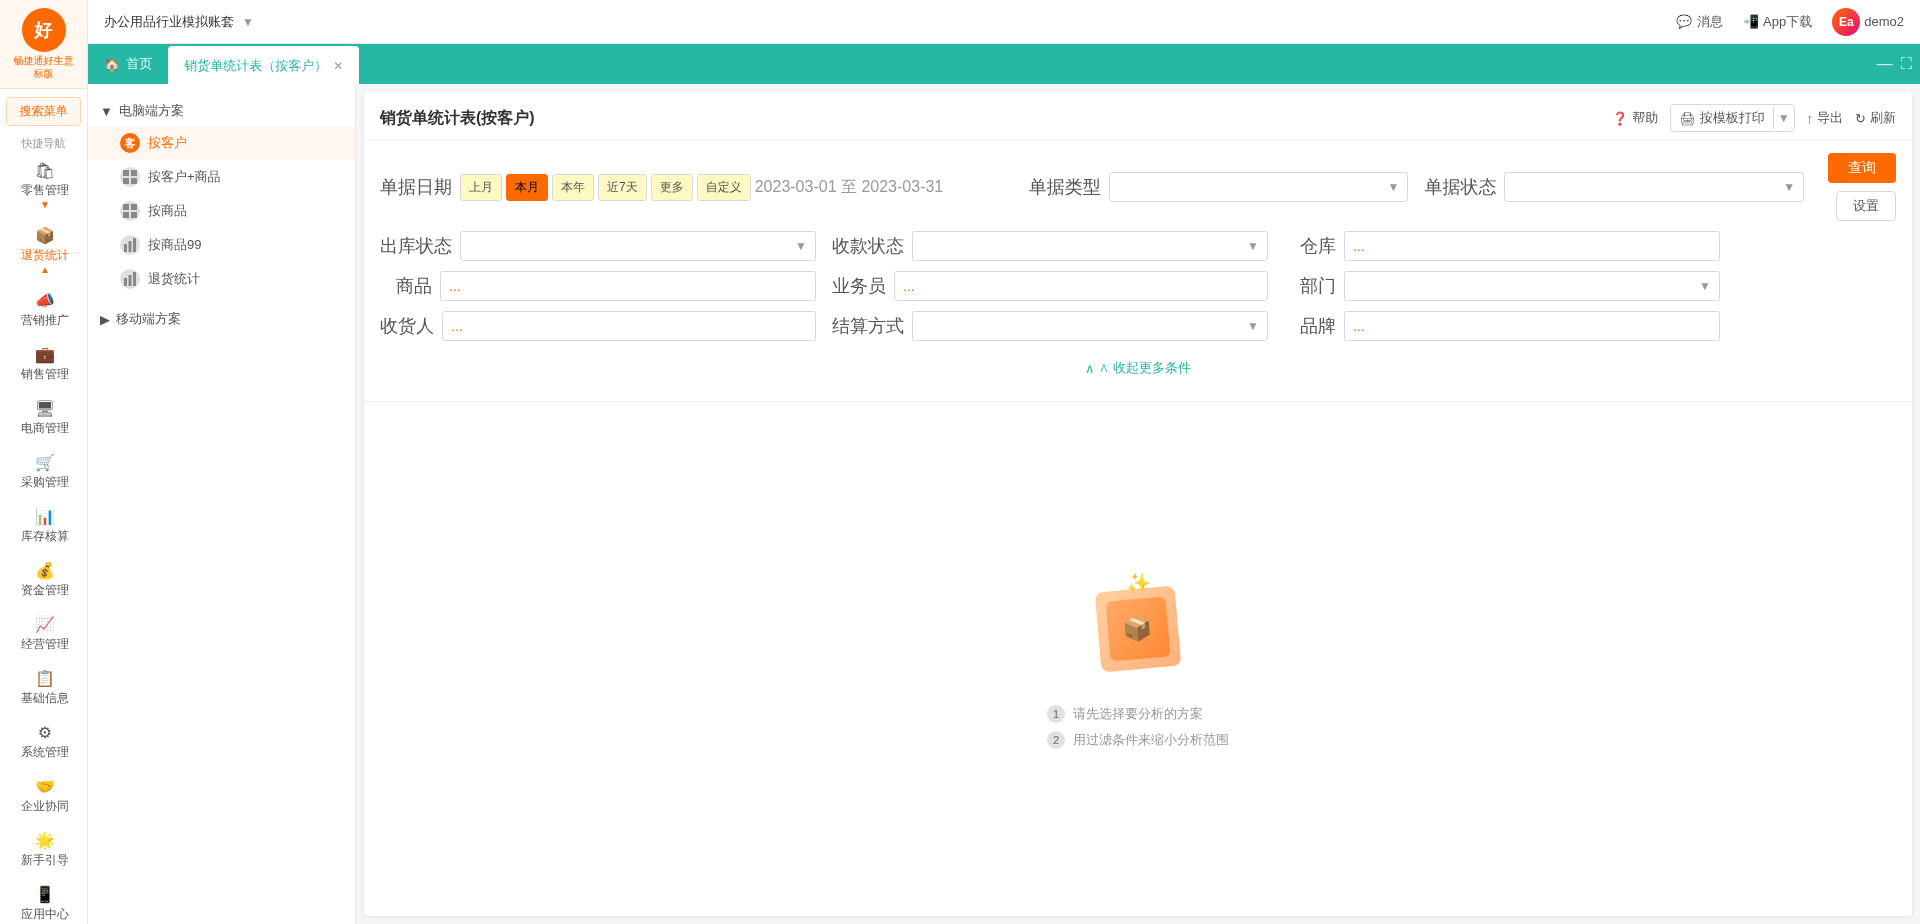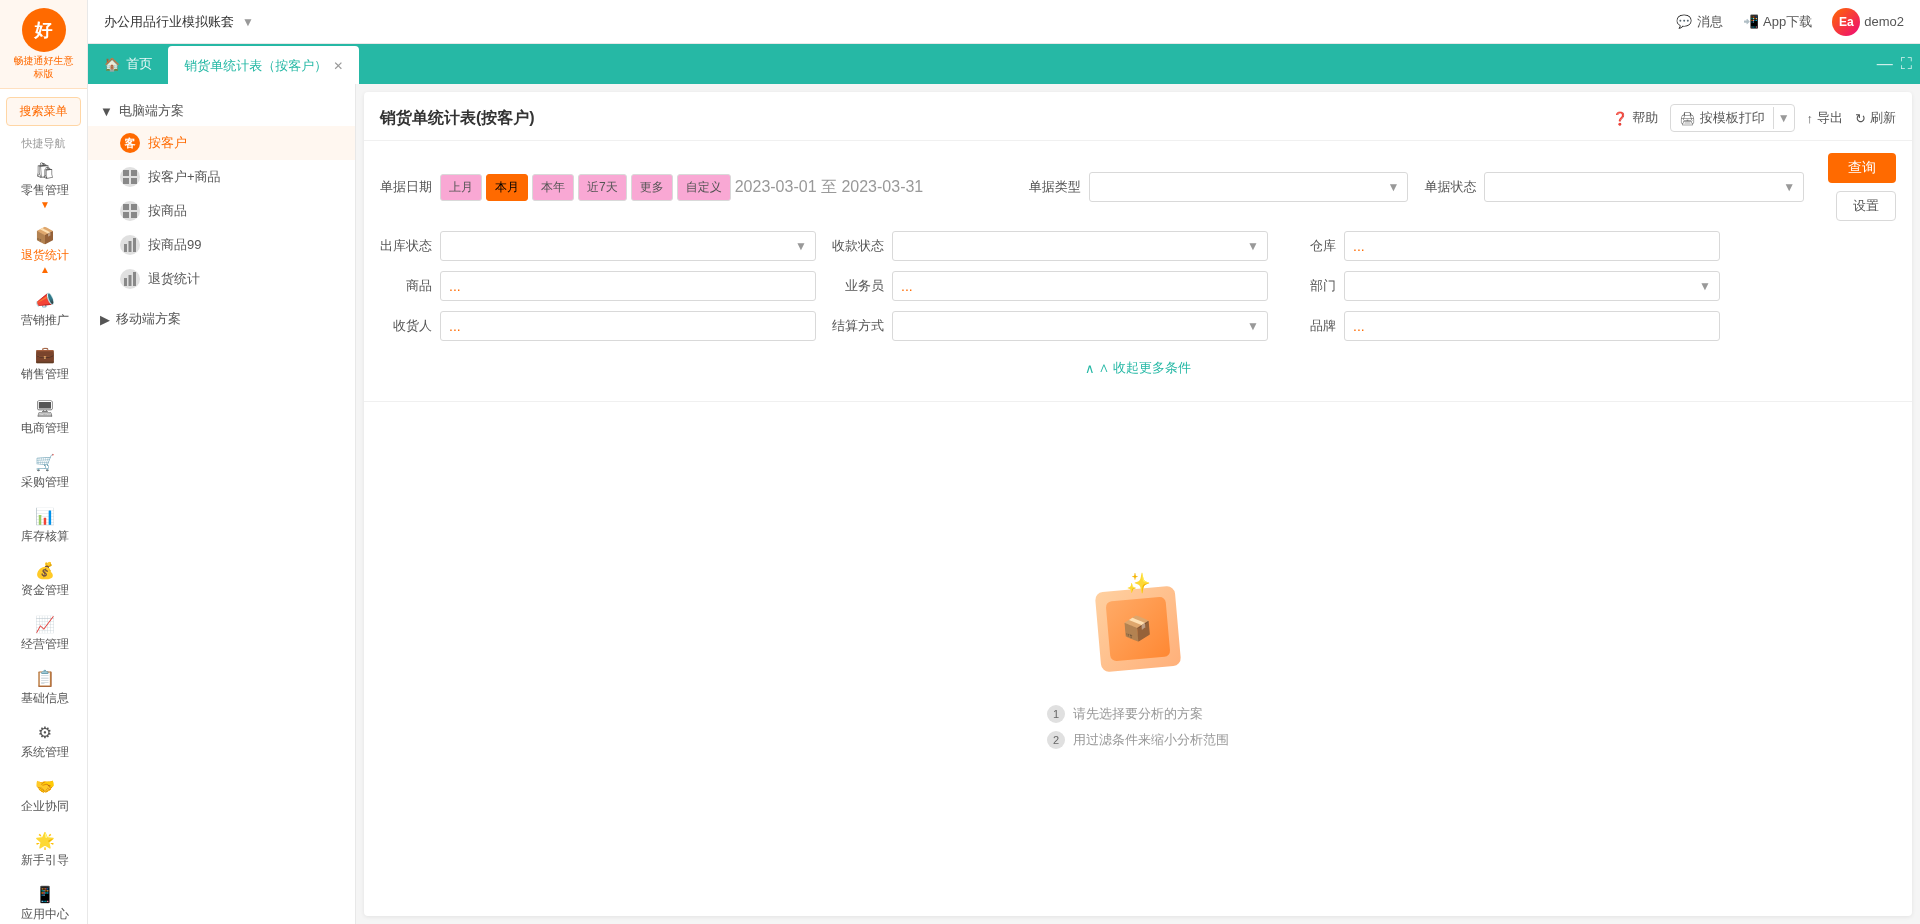--- a/index.html
+++ b/index.html
@@ -72,25 +72,25 @@
     .page-action-btn { display: flex; align-items: center; gap: 4px; color: #555; font-size: 13px; cursor: pointer; }
     .export-btn { display: flex; align-items: center; gap: 4px; }
     .print-btn-group { display: flex; align-items: center; border: 1px solid #d9d9d9; border-radius: 4px; overflow: hidden; }
     .print-btn-main { padding: 4px 8px; font-size: 13px; color: #555; cursor: pointer; display: flex; align-items: center; gap: 4px; }
     .print-btn-arrow { padding: 4px 4px; border-left: 1px solid #d9d9d9; font-size: 12px; color: #999; cursor: pointer; }
 
     
     .filter-area { padding: 12px 16px; border-bottom: 1px solid #f0f0f0; }
     .filter-row { display: flex; align-items: center; margin-bottom: 10px; gap: 16px; }
     .filter-item { display: flex; align-items: center; gap: 8px; flex: 1; }
-    .filter-label { color: #555; font-size: 13px; white-space: nowrap; min-width: 52px; text-align: right; }
+    .filter-label { color: #555; font-size: 18px; white-space: nowrap; min-width: 52px; text-align: right; }
 
     
     .date-control { display: flex; align-items: center; gap: 4px; flex: 1; }
-    .date-btn { padding: 4px 8px; font-size: 12px; color: #555; border: 1px solid #d9d9d9; border-radius: 3px; cursor: pointer; background: #f9a8d4; }
+    .date-btn { padding: 4px 8px; font-size: 12px; color: #555; border: 1px solid #d9d9d9; border-radius: 3px; cursor: pointer; background: #fef9c3; }
     .date-btn.active { background: #ff6a00; color: #000000; border-color: #ff6a00; }
     .date-range { font-size: 16px; color: #999; }
 
     
     .select-control { flex: 1; border: 1px solid #d9d9d9; border-radius: 3px; padding: 5px 8px; display: flex; align-items: center; justify-content: space-between; cursor: pointer; background: #fff; min-height: 30px; }
     .select-value { color: #bbb; font-size: 13px; }
     .select-arrow { color: #999; font-size: 12px; }
 
     
     .input-control { flex: 1; border: 1px solid #d9d9d9; border-radius: 3px; padding: 5px 8px; display: flex; align-items: center; justify-content: space-between; min-height: 30px; }

